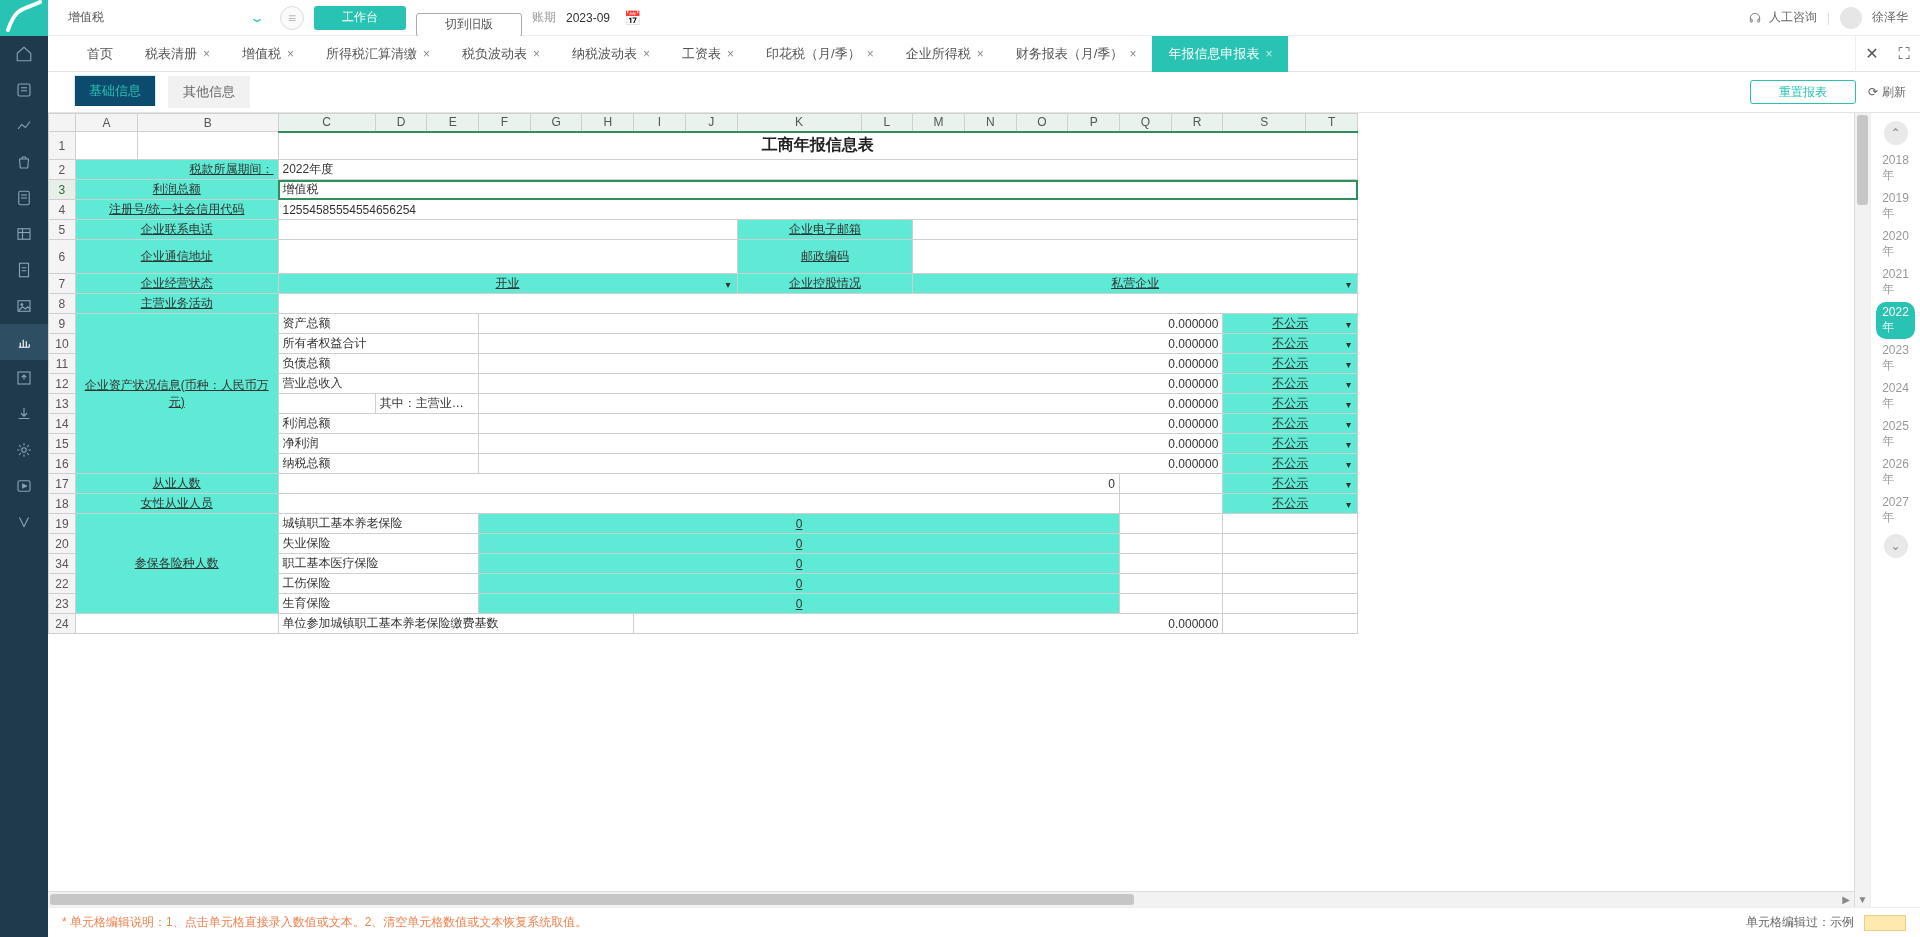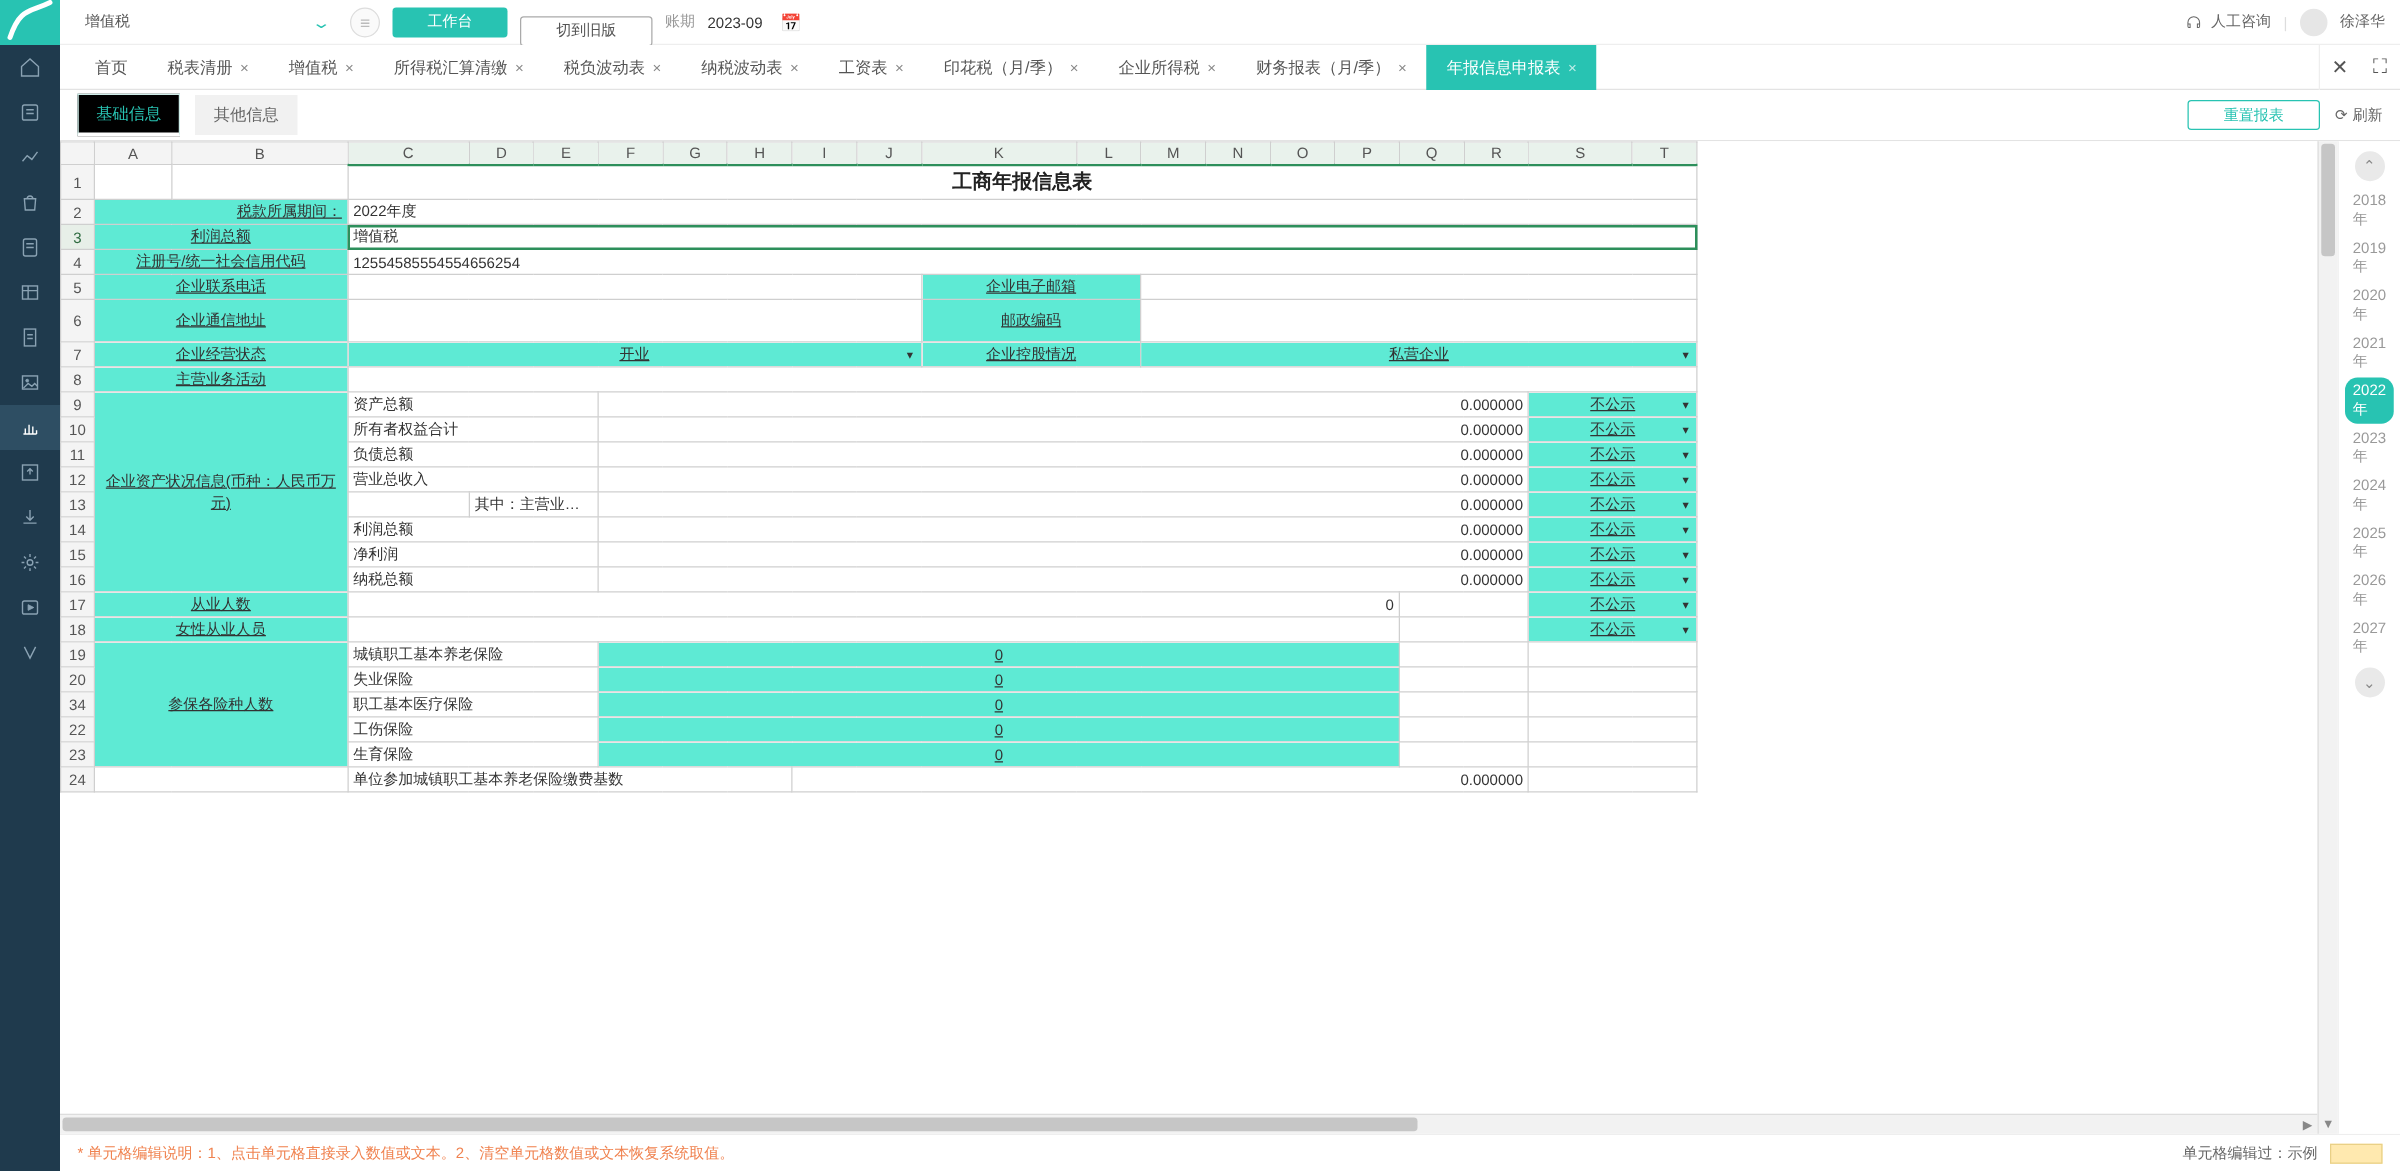--- a/index.html
+++ b/index.html
@@ -76,21 +76,21 @@
     width:24px;height:24px;border-radius:50%;
     border:1px solid #ddd; background:#fafafa;
     display:flex;align-items:center;justify-content:center;color:#bbb;
     cursor:pointer; font-size:14px;
   }
   
   .tabbar {
     height:36px; display:flex; align-items:center;
     border-bottom:1px solid #e3e3e3;
     background:#fff; position:relative;
-    padding-left:12px;
+    padding-left:23px;
   }
   .tab {
     padding:0 16px; height:36px;
     display:flex; align-items:center; gap:6px;
     font-size:13px; color:#555; cursor:pointer;
     white-space:nowrap;
   }
   .tab.active { background:#28c3b2; color:#fff; }
   .tab .close { font-size:12px; color:inherit; opacity:.7; }
   .tabbar-actions {
@@ -104,21 +104,21 @@
   
   .subrow {
     height:40px; display:flex; align-items:center;
     padding:0 14px; gap:12px;
   }
   .subtab {
     padding:6px 14px; font-size:13px; cursor:pointer;
     border:1px solid transparent;
     color:#666;
   }
-  .subtab.active { color:#28c3b2; border:1px solid #cfeeea; border-bottom:3px solid #fff; background:#000000; }
+  .subtab.active { color:#28c3b2; border:1px solid #cfeeea; border-bottom:3px solid #fff; background:#0c4a6e;margin-left:12px; }
   .subtab.inactive { background:#f1f1f1; }
   .subrow .spacer { flex:1; }
   .link-refresh { color:#666; cursor:pointer; display:inline-flex; align-items:center; gap:4px;}
   
   .sheet-wrap {
     flex:1; display:flex; min-height:0;
     border-top:1px solid #e3e3e3;
     position:relative;
   }
   .sheet-scroll {

